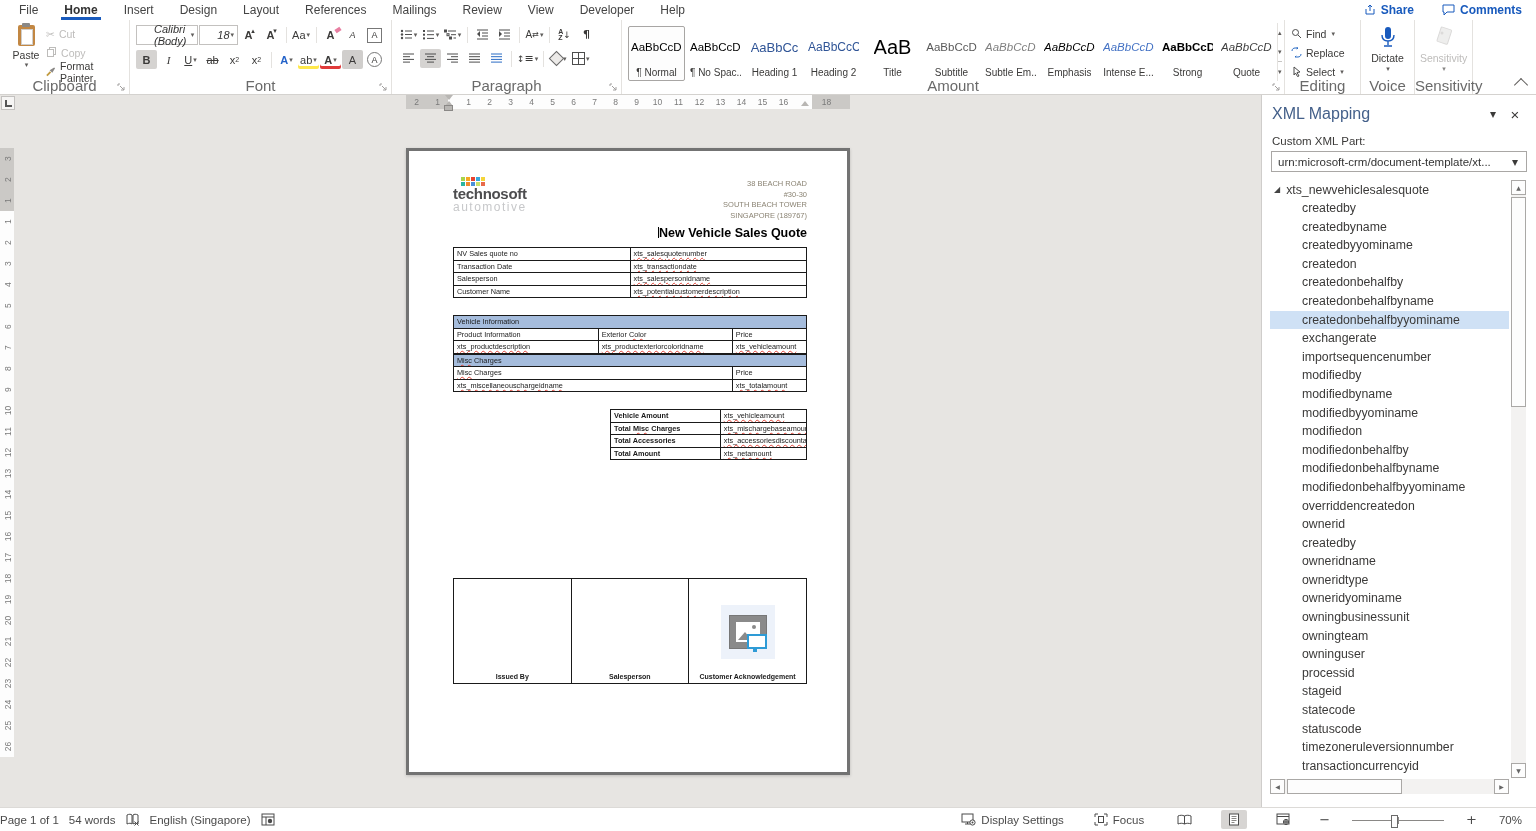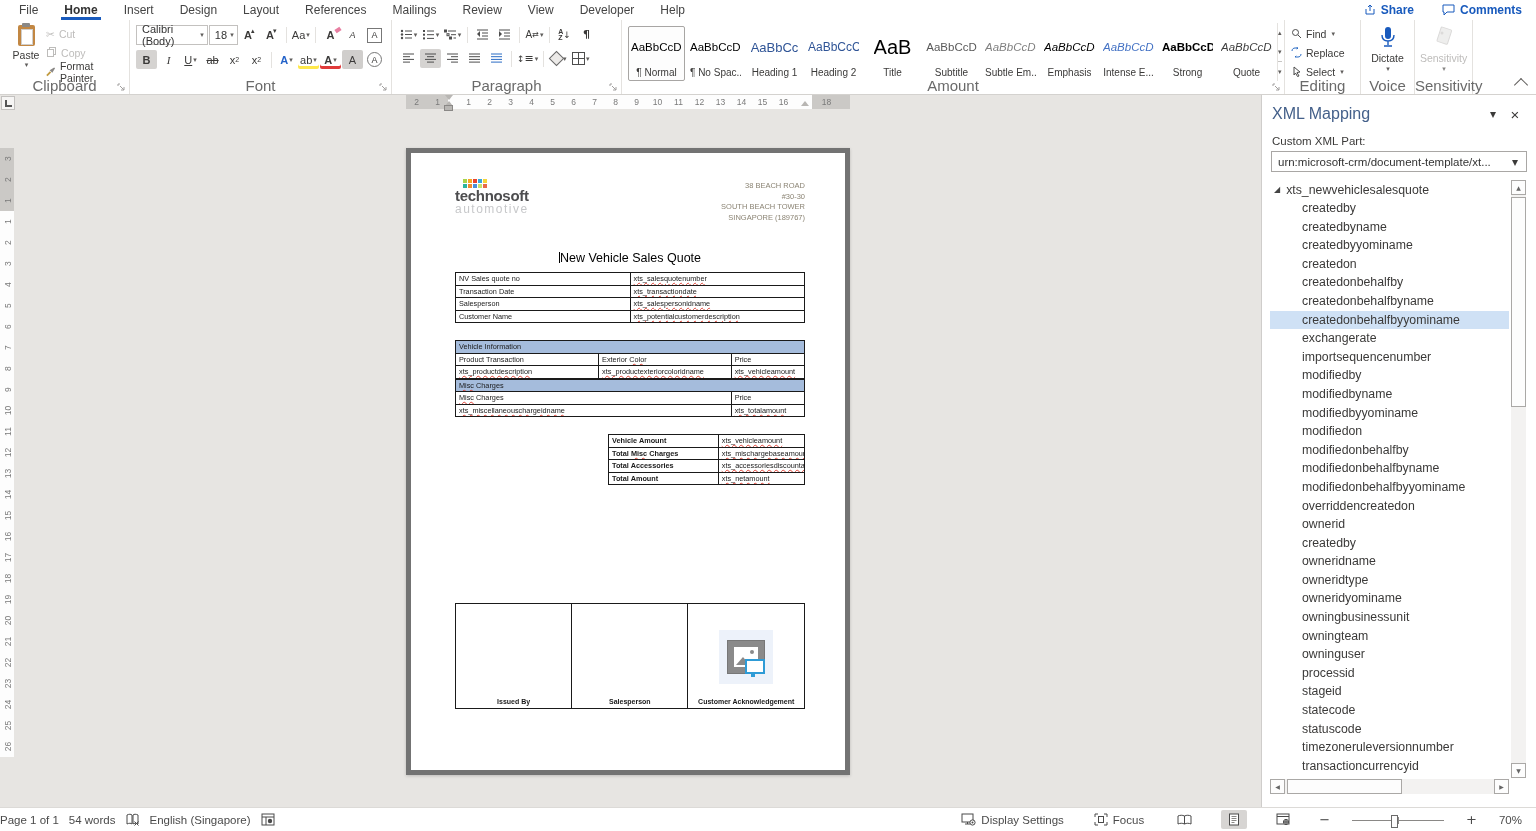--- a/index.html
+++ b/index.html
@@ -21,21 +21,21 @@
           border-bottom:1px solid #d4d2cf;display:flex;}
   .group{position:relative;border-right:1px solid #e4e2df;padding:3px 6px 13px 6px;box-sizing:border-box;}
   .glabel{position:absolute;left:0;right:0;bottom:0;text-align:center;font-size:15px;color:#6a6a6a;}
   .launcher{position:absolute;right:3px;bottom:2px;width:9px;height:9px;opacity:.8;}
   .ic{display:inline-flex;align-items:center;justify-content:center;min-width:19px;height:19px;
       font-size:11px;color:#3b3a39;border-radius:2px;padding:0 1px;}
   .ic.act{background:#d5d3d1;}
   .dis{color:#a8a6a4 !important;opacity:.75;}
   .car{font-size:7px;color:#605e5c;margin-left:1px;}
   .combo{display:flex;align-items:center;border:1px solid #c3c1bf;background:#fff;height:18px;
-         font-size:11px;padding:0 3px 0 5px;color:#333;}
+         font-size:11px;padding:0 3px 0 17px;color:#333;font-style:italic;}
   .row{display:flex;align-items:center;gap:1px;margin-top:2px;}
   .vsep{width:1px;height:16px;background:#e4e2df;margin:0 3px;}
   
   #grp-clipboard{width:130px;display:flex;}
   .paste-col{display:flex;flex-direction:column;align-items:center;width:44px;padding-top:2px;}
   .paste-ic{width:17px;height:21px;background:#c28743;border-radius:2px;position:relative;}
   .paste-ic::before{content:"";position:absolute;left:4px;top:-2px;width:8px;height:4px;background:#8a8886;border-radius:1px;}
   .paste-ic::after{content:"";position:absolute;left:3px;top:4px;width:10px;height:14px;background:#fff;border:1px solid #d0cecb;}
   .paste-col .lbl{font-size:10.5px;margin-top:3px;color:#3b3a39;}
   .clip-small{display:flex;flex-direction:column;justify-content:flex-start;gap:2px;padding-top:2px;}
@@ -96,29 +96,29 @@
   #tabsel{position:absolute;top:1px;left:1px;width:12px;height:12px;background:#f6f5f4;border:1px solid #c3c1bf;display:flex;align-items:center;justify-content:center;}
   #tabsel i{display:block;width:5px;height:5px;border-left:2px solid #555;border-bottom:2px solid #555;}
   #vruler{position:absolute;top:15px;left:0;width:14px;bottom:0;}
   .vzone{position:absolute;left:0;width:14px;display:flex;flex-direction:column;}
   .ind{position:absolute;width:0;height:0;}
   .ind-box{position:absolute;width:7px;height:4px;background:#b8b6b3;border:1px solid #8a8886;}
   .tri-dn{border-left:4px solid transparent;border-right:4px solid transparent;border-top:5px solid #b8b6b3;}
   .tri-up{border-left:4px solid transparent;border-right:4px solid transparent;border-bottom:5px solid #b8b6b3;}
   
   #page{position:absolute;left:406px;top:53px;width:444px;height:627px;background:#fff;
-        border:5px solid #737373;box-shadow:0 1px 3px rgba(0,0,0,.18);box-sizing:border-box;
+        border:3px solid #737373;box-shadow:0 1px 3px rgba(0,0,0,.18);box-sizing:border-box;
         padding:26px 40px 0 44px;}
   #dochead{display:flex;justify-content:space-between;}
   #logo .mosaic{display:flex;flex-wrap:wrap;width:26px;gap:1px;margin-left:8px;}
   #logo .mosaic i{width:4px;height:4px;display:block;}
   #logo .lname{font-size:15px;font-weight:bold;color:#4d4d4f;letter-spacing:-.3px;line-height:15px;}
   #logo .ltag{font-size:12px;color:#c7c8ca;letter-spacing:1.5px;line-height:13px;}
   #address{text-align:right;font-size:7.5px;color:#8b8474;line-height:1.4;margin-top:2px;}
-  #doctitle{text-align:center;font-weight:normal;font-size:12.5px;color:#000;margin-top:28px;}
+  #doctitle{text-align:right;font-weight:bold;font-size:12.5px;color:#000;margin-top:5px;}
   .cursor{display:inline-block;width:1px;height:11px;background:#000;vertical-align:-1px;}
   table.doc{border-collapse:collapse;width:100%;table-layout:fixed;}
   table.doc td,table.doc th{border:1px solid #1a1a1a;font-size:7.3px;padding:1px 3px 1.5px;
         text-align:left;font-weight:normal;color:#1a1a1a;overflow:hidden;white-space:nowrap;}
   .sechead td{background:#a5bcdc;font-weight:bold;font-size:7.8px;}
   .colhead td{font-weight:bold;}
   .wavy{text-decoration:underline;text-decoration-style:wavy;text-decoration-color:#e04438;
         text-decoration-thickness:1px;text-underline-offset:1px;}
   #totals{width:197px;margin-left:auto;}
   #totals td:first-child{font-weight:bold;}
@@ -686,21 +686,21 @@
         <colgroup>
             <col style="width:41%">
             <col style="width:38%">
             <col style="width:21%">
           </colgroup>
         <tbody>
           <tr class="sechead">
               <td colspan="3">Vehicle Information</td>
             </tr>
           <tr class="colhead">
-            <td>Product Transaction</td>
+            <td>Product Information</td>
             <td><span>Exterior </span><span class="wavy">Color</span></td>
             <td>Price</td>
           </tr>
           <tr>
             <td class="wavy">xts_productdescription</td>
             <td class="wavy">xts_productexteriorcoloridname</td>
             <td class="wavy">xts_vehicleamount</td>
           </tr>
         </tbody>
       </table>

